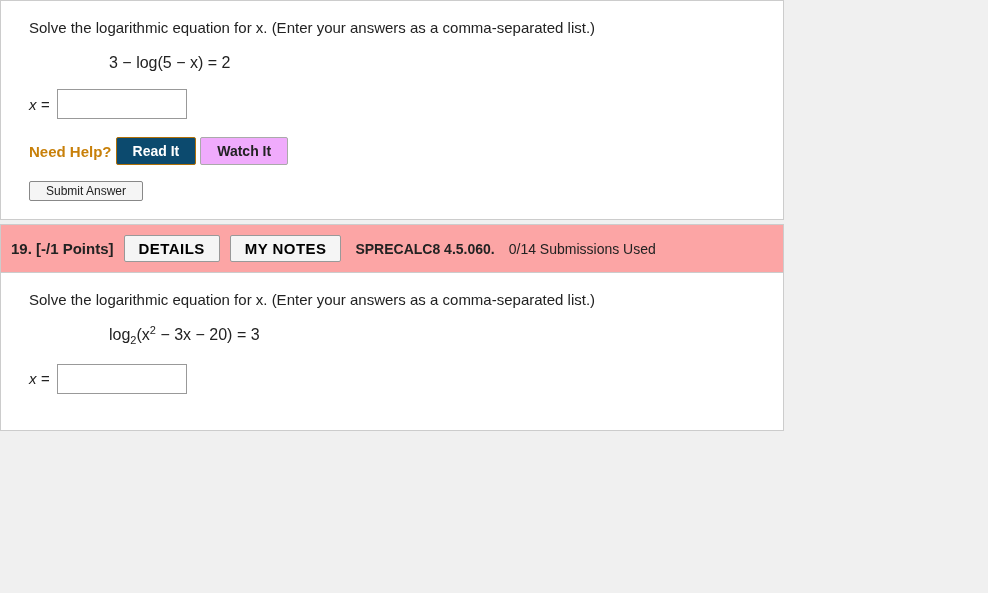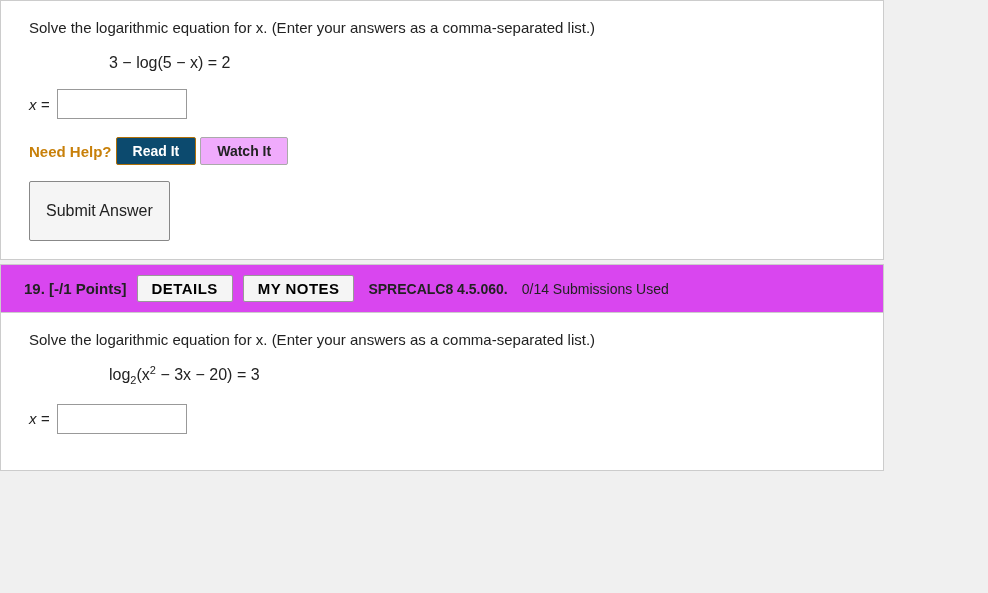--- a/index.html
+++ b/index.html
@@ -3,32 +3,32 @@
   <meta charset="utf-8">
   <style>
     * { box-sizing: border-box; margin: 0; padding: 0; }
     body {
       font-family: Arial, sans-serif;
       background: #f0f0f0;
       font-size: 15px;
       color: #222;
     }
     .page-wrapper {
-      width: 884px;
+      width: 784px;
       min-height: 593px;
       background: #f0f0f0;
       display: flex;
       flex-direction: column;
     }
     .problem-title-row {
       display: flex;
       align-items: center;
       gap: 10px;
-      padding: 10px 23px;
-      background: #d946ef;
+      padding: 10px 10px;
+      background: #fca5a5;
       border-bottom: 1px solid #ccc;
     }
     .problem-number {
       font-weight: bold;
       font-size: 15px;
       color: #222;
       white-space: nowrap;
     }
     .details-btn, .mynotes-btn {
       border: 1px solid #999;
@@ -116,22 +116,22 @@
       border: 1.5px solid #aaa;
       padding: 5px 16px;
       font-size: 14px;
       font-weight: bold;
       cursor: pointer;
       border-radius: 2px;
     }
     .submit-btn {
       border: 1px solid #888;
       background: #f5f5f5;
-      padding: 20px 16px;
-      font-size: 16px;
+      padding: 2px 16px;
+      font-size: 12px;
       cursor: pointer;
       border-radius: 2px;
       color: #222;
     }
     .problem-wrapper {
       background: #fff;
       border: 1px solid #ccc;
       margin-bottom: 2px;
     }
     .inner-problem {

